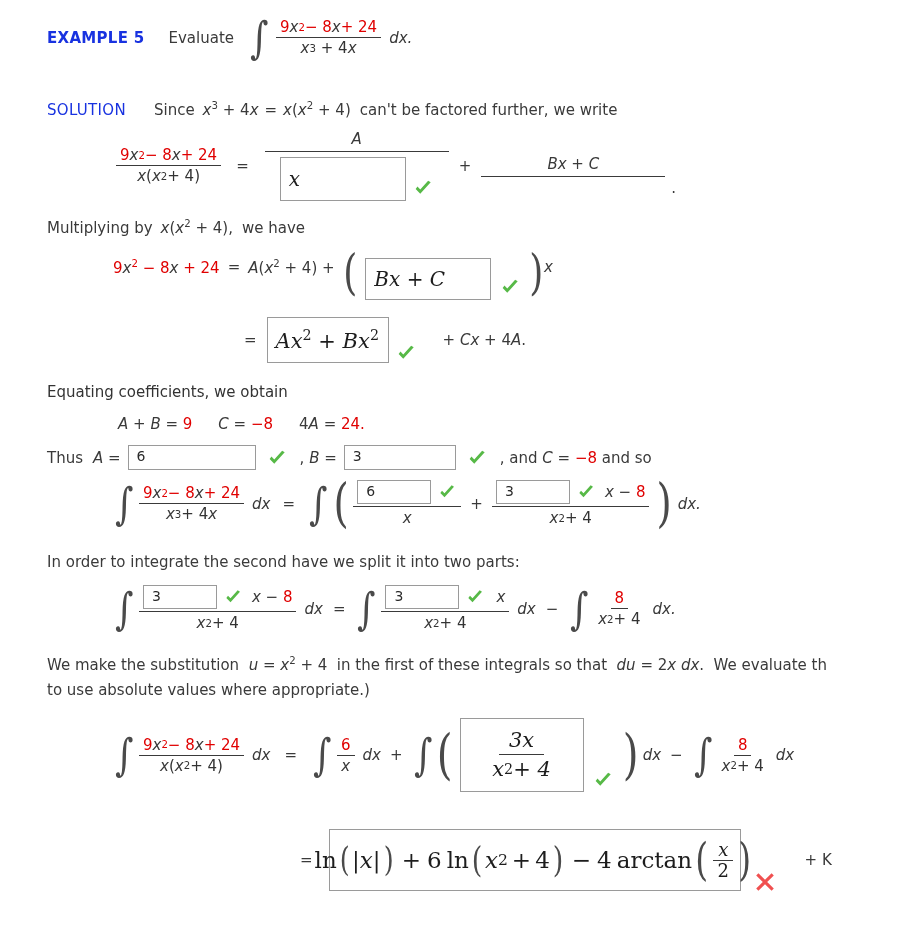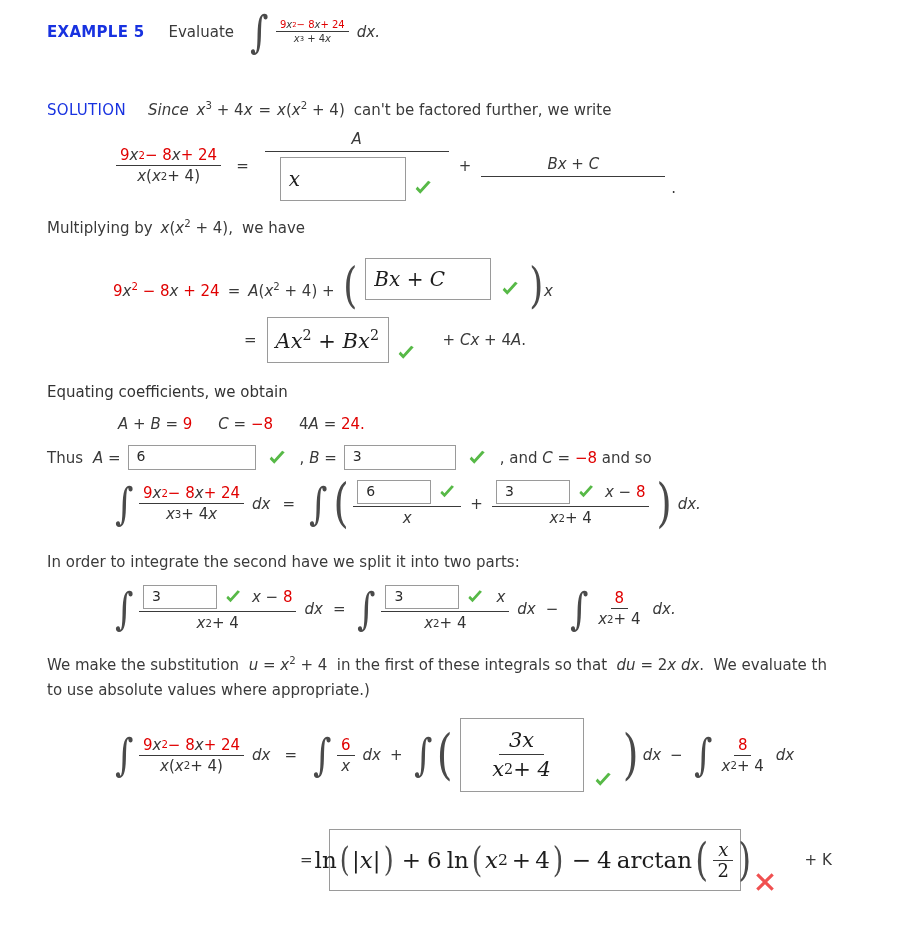--- a/index.html
+++ b/index.html
@@ -132,37 +132,37 @@
 </head>
 <body>
 
 <div class="row" style="left:47px; top:18px;">
   <span class="mrow">
     <span class="heading">EXAMPLE 5</span>
     <span class="prose" style="margin-left:24px;">Evaluate</span>
 
     <span class="mrow" style="margin-left:14px;">
       <span class="intsign" style="font-size:44px; line-height:.62; margin-right:2px;">∫</span>
-      <span class="frac" style="font-size:10px;">
+      <span class="frac" style="font-size:15px;">
         <span class="num red">
           9<span class="sm">x</span><sup>2</sup> − 8<span class="sm">x</span> + 24
         </span>
         <span class="den">
           <span class="sm">x</span><sup>3</sup>&nbsp;+ 4<span class="sm">x</span>
         </span>
       </span>
       <span class="sm" style="margin-left:5px;">dx.</span>
     </span>
   </span>
 </div>
 
 <div class="row" style="left:47px; top:100px;">
   <span class="mrow">
     <span class="subheading">SOLUTION</span>
-    <span class="prose" style="margin-left:22px;font-style:italic;">Since</span>
+    <span class="prose" style="margin-left:28px;">Since</span>
     <span class="prose" style="margin-left:8px;">
       <span class="sm">x</span><sup>3</sup> + 4<span class="sm">x</span>
     </span>
     <span class="prose" style="margin:0 6px;">=</span>
     <span class="prose">
       <span class="sm">x</span>(<span class="sm">x</span><sup>2</sup> + 4)
     </span>
     <span class="prose" style="margin-left:9px;">can't be factored further, we write</span>
   </span>
 </div>
@@ -213,21 +213,21 @@
   <span class="mrow">
     <span class="prose">Multiplying by</span>
     <span class="prose" style="margin-left:8px;">
       <span class="sm">x</span>(<span class="sm">x</span><sup>2</sup> + 4),
     </span>
     <span class="prose" style="margin-left:9px;">we have</span>
   </span>
 </div>
 
 <div class="row" style="left:113px; top:258px;">
-  <span class="mrow" style="align-items:flex-end;">
+  <span class="mrow" style="align-items:flex-start;">
     <span class="prose red">
       9<span class="sm">x</span><sup>2</sup> − 8<span class="sm">x</span> + 24
     </span>
     <span class="prose" style="margin:0 8px;">=</span>
     <span class="prose">
       <span class="sm">A</span>(<span class="sm">x</span><sup>2</sup> + 4) +
     </span>
     <span class="paren" style="font-size:48px; line-height:.6; margin:0 2px 0 6px;">(</span>
     <span class="ansbox" style="width:126px; height:42px; font-size:20px; margin-left:4px;">Bx + C</span>
     <span class="mark" style="margin:18px 0 0 8px;">

